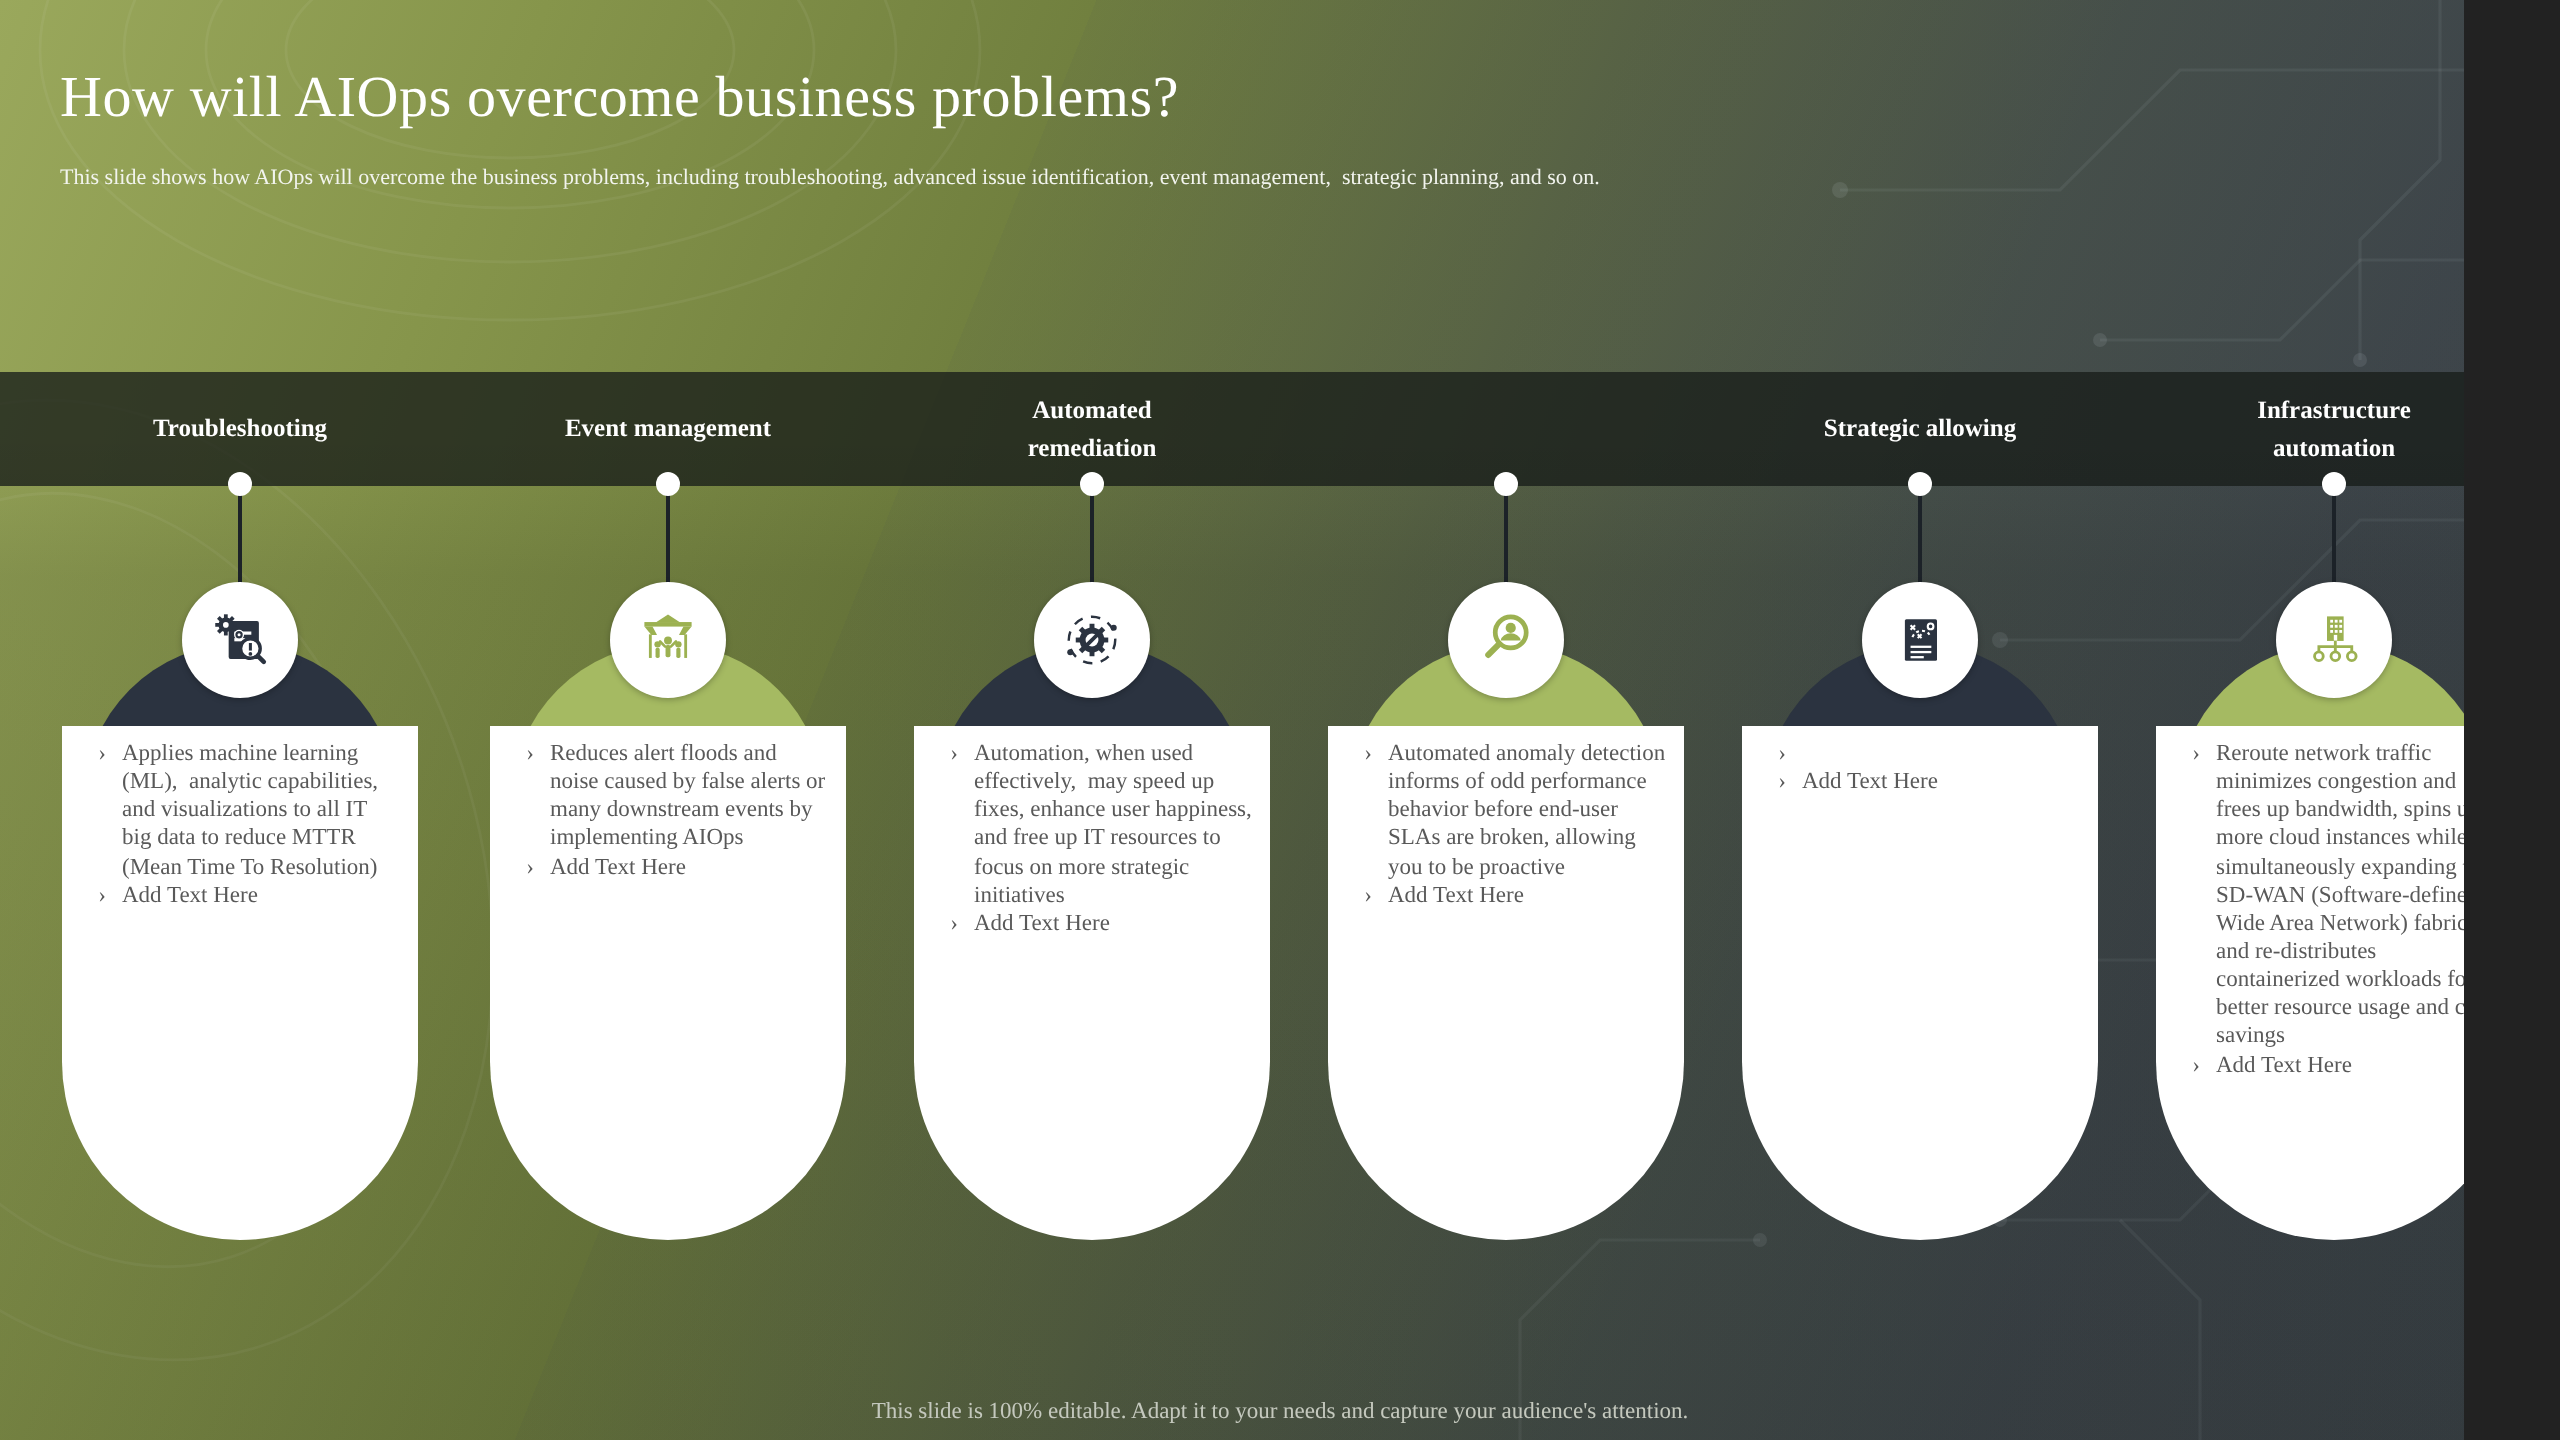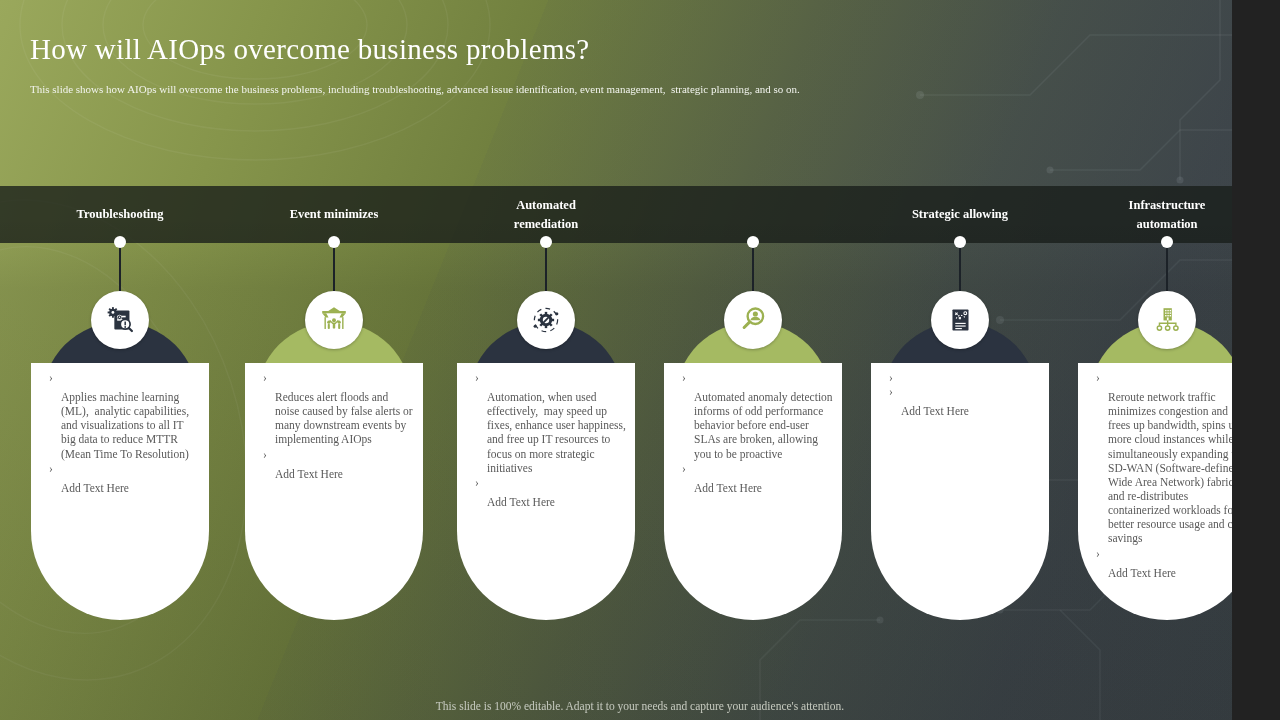--- a/index.html
+++ b/index.html
@@ -41,21 +41,21 @@
   .theme-green .icon-circle{color:#9cb151;}
 
   .card{
     position:absolute;top:177px;left:50%;margin-left:-89px;width:178px;height:257px;
     background:#ffffff;border-radius:0 0 89px 89px;z-index:2;
     padding:7px 8px 0 10px;box-sizing:border-box;
   }
   .bullets{list-style:none;margin:0;padding:0;}
   .bullet{display:flex;font-size:11.5px;line-height:1.23;color:#595959;}
   .bullet .marker{flex:0 0 20px;width:20px;text-align:center;}
-  .bullet .text{flex:1;white-space:pre-wrap;margin-top:20px;}
+  .bullet .text{flex:1;white-space:pre-wrap;}
 </style>
 </head>
 <body>
 
 <div class="slide">
 
   <svg class="deco" style="left:0;top:0;" width="520" height="720" viewBox="0 0 520 720">
     <g fill="none" stroke="rgba(255,255,255,0.055)" stroke-width="1.4">
       <ellipse cx="255" cy="25" rx="235" ry="135"></ellipse>
       <ellipse cx="255" cy="25" rx="193" ry="106"></ellipse>
@@ -129,21 +129,21 @@
         </li>
         <li class="bullet">
           <span class="marker">›</span>
           <span class="text">Add Text Here</span>
         </li>
       </ul>
     </div>
   </div>
 
   <div class="column c2 theme-green">
-    <div class="col-label">Event minimizes</div>
+    <div class="col-label">Event management</div>
     <div class="stem"></div>
     <div class="dot"></div>
     <div class="dome"></div>
     <div class="icon-circle">
       <svg width="34" height="34" viewBox="0 0 36 36">
         <g fill="currentColor">
           <path d="M18 4.5 L24.5 8.8 H11.5 Z"></path>
           <rect x="5.5" y="8.5" width="25" height="2.4"></rect>
           <path d="M5.5 10.9 L9.2 15.4 H12.2 L9.8 10.9 Z"></path>
           <path d="M30.5 10.9 L26.8 15.4 H23.8 L26.2 10.9 Z"></path>

